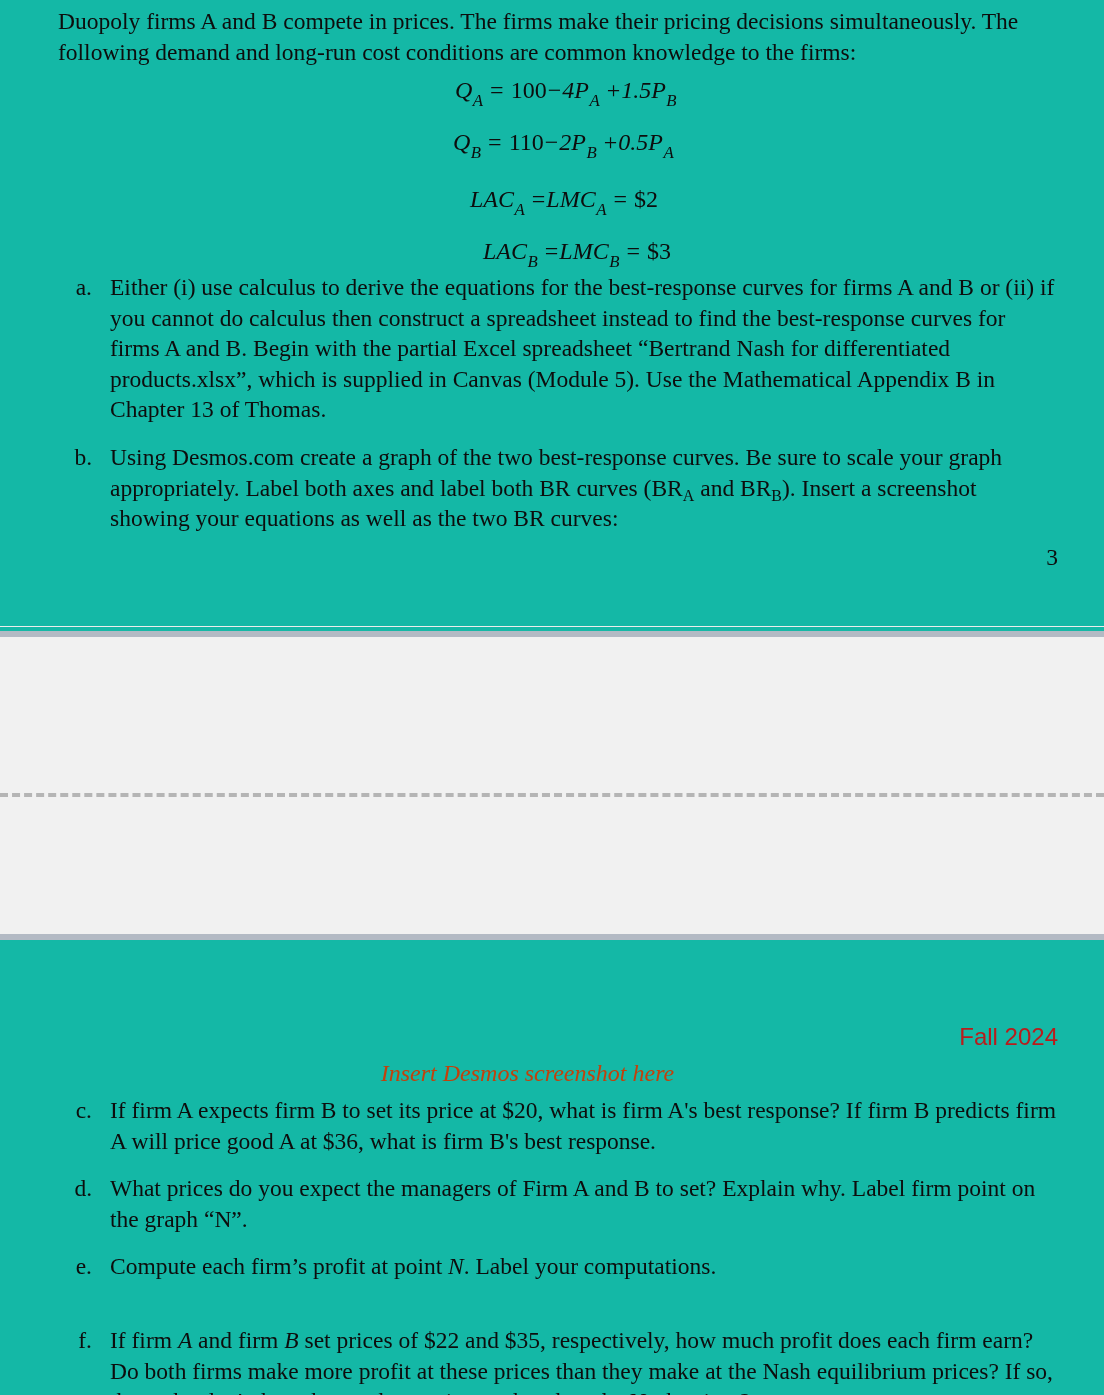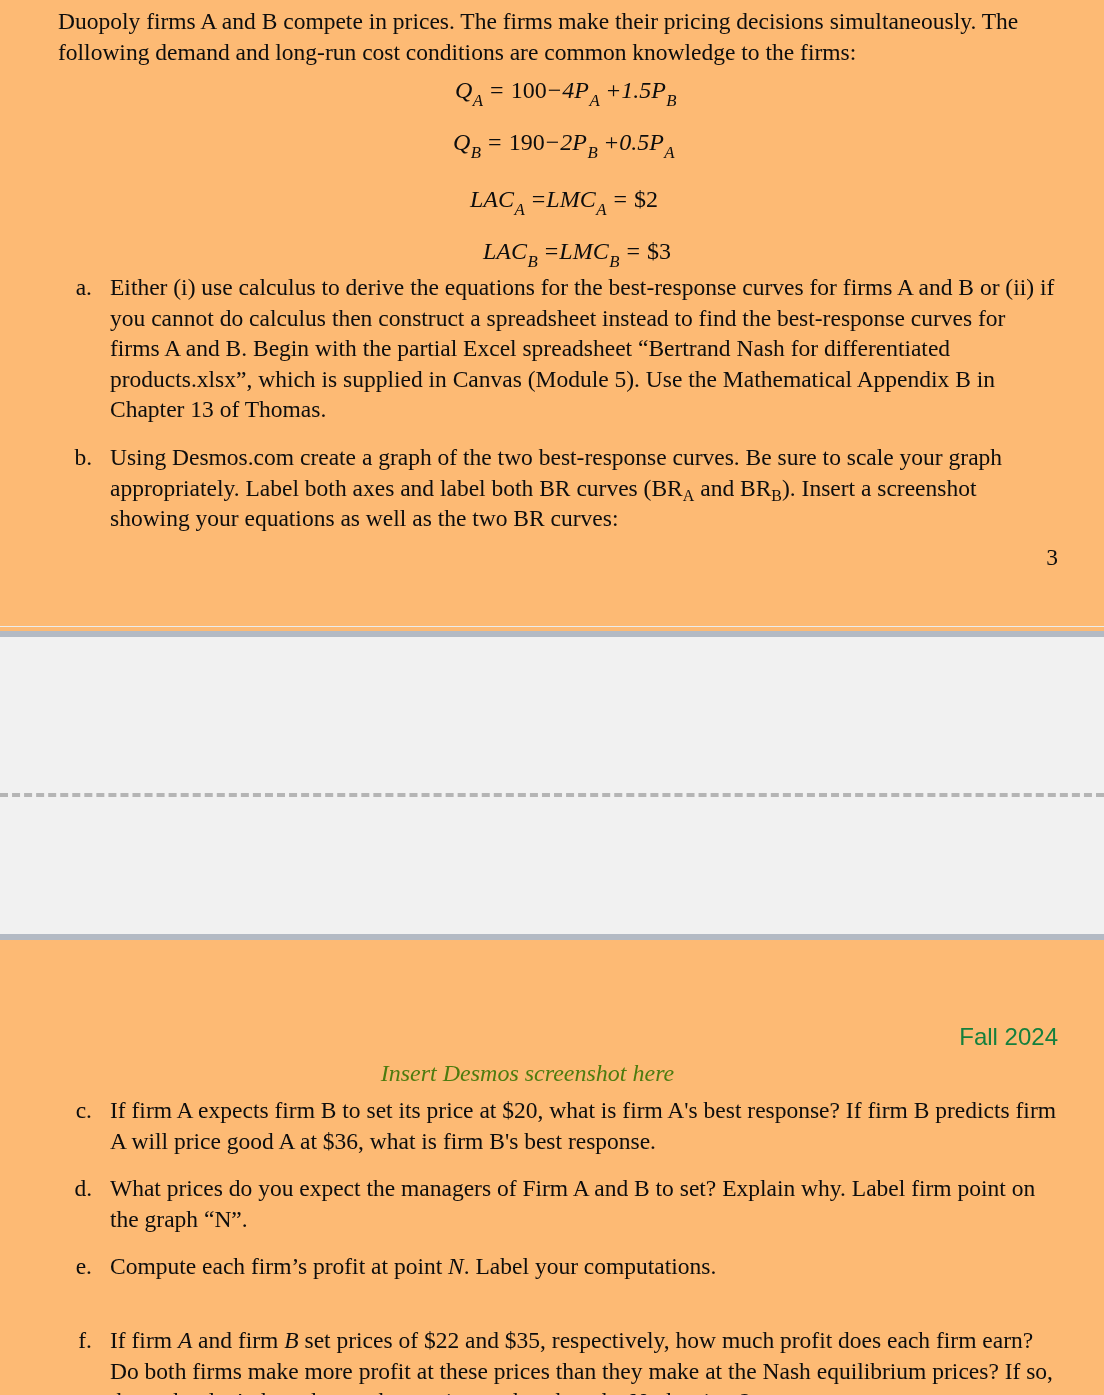--- a/index.html
+++ b/index.html
@@ -14,21 +14,21 @@
     font-family: "Liberation Serif", "DejaVu Serif", serif;
     color: #0d0d0d;
     overflow: hidden;
   }
 
   
   .sheet {
     position: absolute;
     left: 0;
     width: 1104px;
-    background: #fdba74;
+    background: #14b8a6;
     box-sizing: border-box;
   }
   #sheet-top  { top: 0;    height: 631px; }
   #sheet-bot  { top: 940px; height: 455px; }
 
   .sheet-inner {
     position: absolute;
     left: 58px;
     width: 1000px;
   }
@@ -145,32 +145,32 @@
   
   #term-label {
     position: absolute;
     top: 1022px;
     left: 0;
     width: 1058px;
     text-align: right;
     font-family: "Liberation Sans", "DejaVu Sans", sans-serif;
     font-size: 24px;
     line-height: 30px;
-    color: #15803d;
+    color: #b91c1c;
   }
   #insert-note {
     position: absolute;
     top: 1058px;
     left: 0;
     width: 1055px;
     text-align: center;
     font-style: italic;
     font-size: 24px;
     line-height: 30px;
-    color: #4d7c0f;
+    color: #c2410c;
   }
 </style>
 </head>
 <body>
 
 <div class="sheet" id="sheet-top">
   <div class="sheet-inner">
 
     <p class="para" id="intro-para">Duopoly firms A and B compete in prices.  The firms make their pricing decisions simultaneously.  The following demand and long-run cost conditions are common knowledge to the firms:</p>
 
@@ -179,21 +179,21 @@
       <div class="eq" id="eq-qa">
         <span class="up">Q</span><sub>A</sub>
         <span class="op">=</span>
         <span class="num">100</span><span class="op">−</span><span class="up">4P</span><sub>A</sub>
         <span class="op">+</span><span class="up">1.5P</span><sub>B</sub>
       </div>
 
       <div class="eq" id="eq-qb">
         <span class="up">Q</span><sub>B</sub>
         <span class="op">=</span>
-        <span class="num">190</span><span class="op">−</span><span class="up">2P</span><sub>B</sub>
+        <span class="num">110</span><span class="op">−</span><span class="up">2P</span><sub>B</sub>
         <span class="op">+</span><span class="up">0.5P</span><sub>A</sub>
       </div>
 
       <div class="eq" id="eq-laca">
         <span class="up">LAC</span><sub>A</sub>
         <span class="op">=</span><span class="up">LMC</span><sub>A</sub>
         <span class="op">=</span>
         <span class="num">$2</span>
       </div>
 

